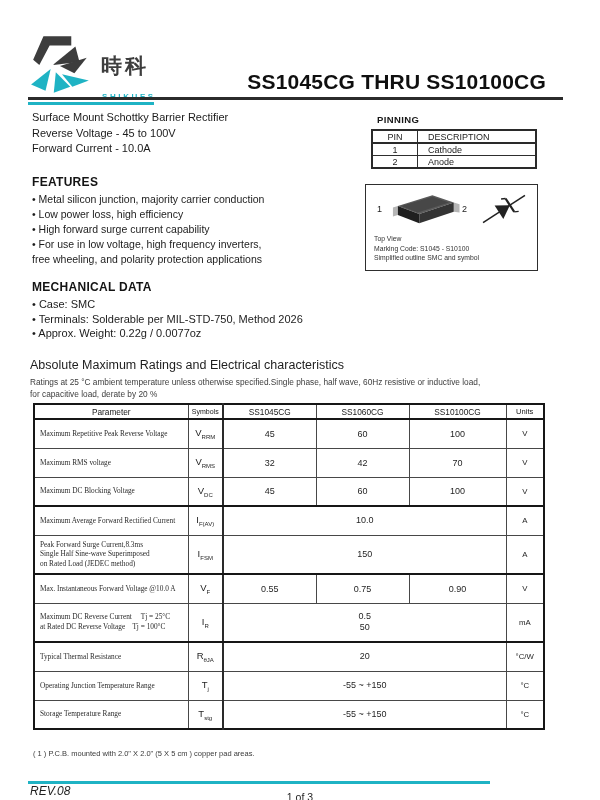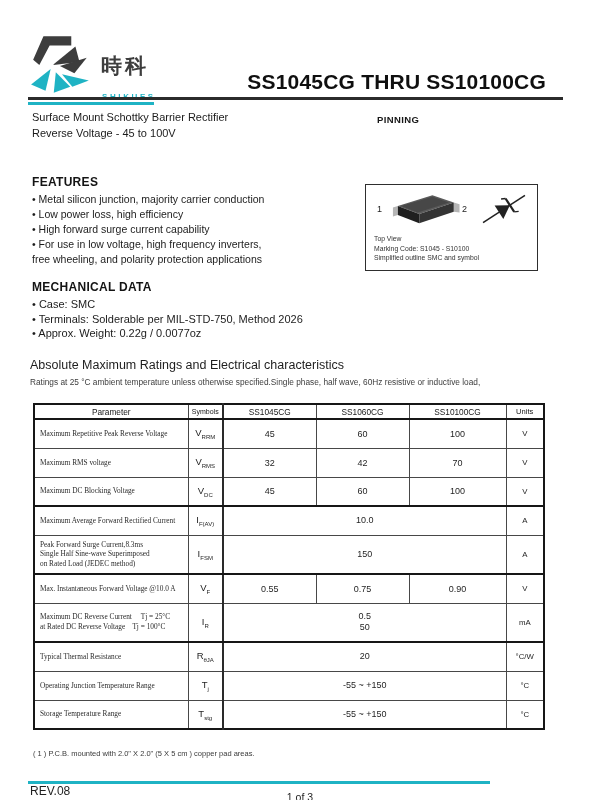--- a/index.html
+++ b/index.html
@@ -67,21 +67,21 @@
   .rt td.sym{font-size:9.5px;text-align:center;}
   .rt td.sym sub{font-size:6px;}
   .rt td.val{font-size:9px;text-align:center;}
   .rt td .val-line{line-height:11.5px;font-size:9px;}
   .rt td.unit{font-size:7.8px;text-align:center;}
 
   .footnote{left:33px;top:749px;font-size:7.5px;color:#3a3a3a;}
 
   
   .footer-rule{left:28px;top:781px;width:462px;height:3px;background:#1fb3c4;}
-  .rev-label{left:30px;top:784px;font-size:12px;color:#1f1f1f;}
+  .rev-label{left:30px;top:784px;font-size:12px;font-style:italic;color:#1f1f1f;}
   .page-number{left:0;right:0;top:791px;text-align:center;font-size:10.5px;color:#1f1f1f;}
 </style>
 </head>
 <body>
 
 <svg class="abs logo-mark" viewBox="0 0 66 60">
   <path d="M5,25 L15,2 L42,2 L42,11 L21,11 L11,30 Z" fill="#3d3d3d"></path>
   <polygon points="24,30 46,12 50,27" fill="#3d3d3d"></polygon>
   <polygon points="22,34 3,49 17,55" fill="#1fb3c4"></polygon>
   <polygon points="27,37 25,57 41,51" fill="#1fb3c4"></polygon>
@@ -90,24 +90,43 @@
 </svg>
 <div class="abs brand-cn">時科</div>
 <div class="abs brand-en">SHIKUES</div>
 <div class="abs doc-title">SS1045CG THRU SS10100CG</div>
 <div class="abs title-rule"></div>
 <div class="abs accent-rule"></div>
 
 <div class="abs summary" id="summary">
     <div class="sum-line">Surface Mount Schottky Barrier Rectifier</div>
     <div class="sum-line">Reverse Voltage - 45 to 100V</div>
+    <div class="sum-line">Forward Current - 10.0A</div>
   </div>
 
 <div class="abs pinning">
   <div class="pin-heading">PINNING</div>
+  <table class="pin-table" id="pin-table">
+      <thead>
+        <tr>
+          <th>PIN</th>
+          <th>DESCRIPTION</th>
+        </tr>
+      </thead>
+      <tbody>
+        <tr>
+          <td>1</td>
+          <td>Cathode</td>
+        </tr>
+        <tr>
+          <td>2</td>
+          <td>Anode</td>
+        </tr>
+      </tbody>
+    </table>
 </div>
 
 <div class="abs features">
   <div class="sec-heading">FEATURES</div>
   <div id="features-list">
       <div class="bullet-item">• Metal silicon junction, majority carrier conduction</div>
       <div class="bullet-item">• Low power loss, high efficiency</div>
       <div class="bullet-item">• High forward surge current capability</div>
       <div class="bullet-item">• For use in low voltage, high frequency inverters,
   free wheeling, and polarity protection applications</div>
@@ -146,20 +165,21 @@
   <div id="mech-list">
       <div class="mech-item">• Case: SMC</div>
       <div class="mech-item">• Terminals: Solderable per MIL-STD-750, Method 2026</div>
       <div class="mech-item">• Approx. Weight:  0.22g / 0.0077oz</div>
     </div>
 </div>
 
 <div class="abs ratings-heading">Absolute Maximum Ratings and Electrical characteristics</div>
 <div class="abs ratings-note" id="ratings-note">
     <div>Ratings at 25 °C ambient temperature unless otherwise specified.Single phase, half wave, 60Hz resistive or inductive load,</div>
+    <div>for capacitive load, derate by 20 %</div>
   </div>
 
 <div class="abs rt-wrap">
   <table class="rt" id="ratings-table">
       <colgroup>
         <col class="c0">
         <col class="c1">
         <col class="c2">
         <col class="c3">
         <col class="c4">

